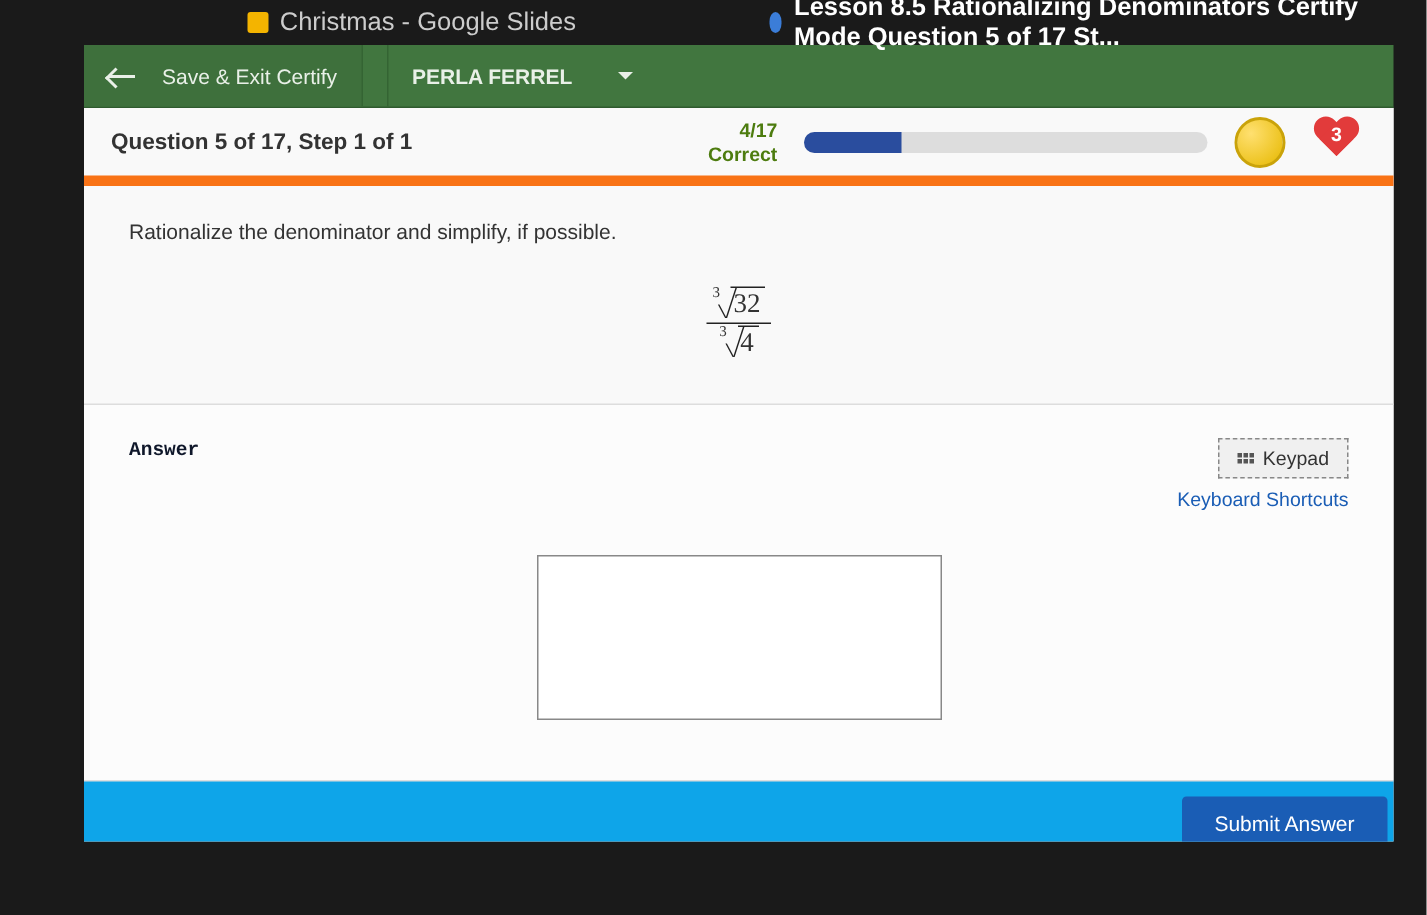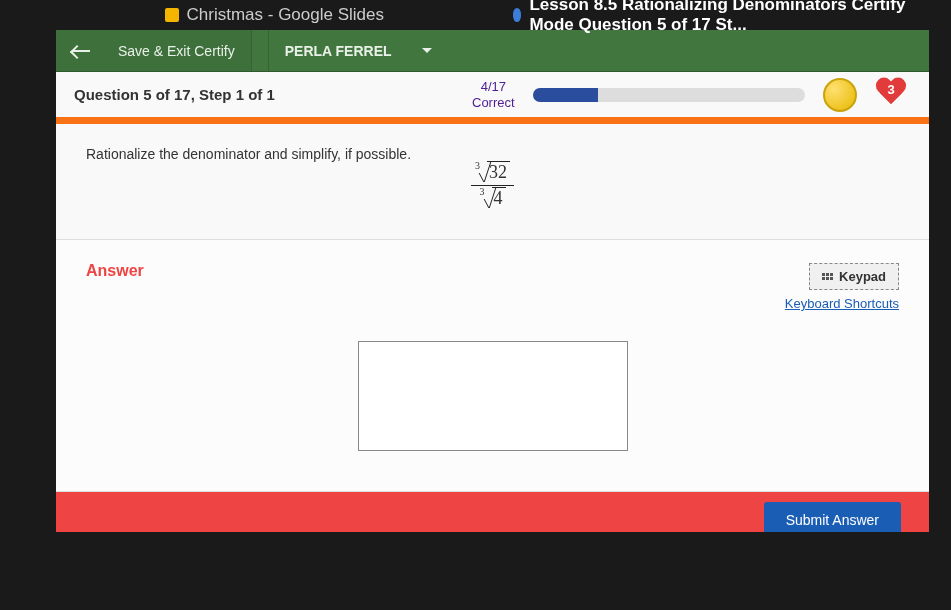--- a/index.html
+++ b/index.html
@@ -49,21 +49,21 @@
       background: #41763f;
       display: flex;
       align-items: center;
       color: #e9f0e8;
       font-size: 14px;
       border-bottom: 1px solid #2f5a2e;
     }
     .save-exit {
       display: flex;
       align-items: center;
-      gap: 28px;
+      gap: 18px;
       padding: 0 16px;
       height: 100%;
       border-right: 1px solid #346433;
       cursor: pointer;
       background: #3e703c;
       font-weight: 500;
     }
     .arrow-left {
       display: inline-block;
       width: 18px;
@@ -118,23 +118,23 @@
     }
     .q-label {
       font-size: 15px;
       font-weight: 700;
       color: #333;
       flex-shrink: 0;
       width: 380px;
     }
     .correct-block {
       font-size: 13px;
-      font-weight: 400;
-      color: #4c1d95;
-      text-align: center;
+      font-weight: 700;
+      color: #4d7c0f;
+      text-align: right;
       line-height: 1.2;
     }
     .progress {
       flex: 1;
       height: 14px;
       background: #ddd;
       border-radius: 7px;
       overflow: hidden;
       position: relative;
     }
@@ -185,21 +185,21 @@
       font-size: 13px;
       z-index: 2;
     }
     .question-body {
       padding: 22px 30px 30px;
       border-bottom: 1px solid #ddd;
       background: #f9f9f9;
       font-size: 14px;
       color: #333;
     }
-    .prompt { }
+    .prompt { margin-bottom: 30px; }
     .math {
       text-align: center;
       font-family: "Times New Roman", serif;
       font-size: 18px;
     }
     .frac {
       display: inline-block;
       text-align: center;
     }
     .frac .num { border-bottom: 1.5px solid #222; padding: 0 4px 2px; }
@@ -244,71 +244,70 @@
       padding: 22px 30px 40px;
       background: #fcfcfc;
     }
     .answer-header {
       display: flex;
       justify-content: space-between;
       align-items: flex-start;
     }
     .answer-label {
       font-weight: 700;
-      font-size: 16px;
-      color: #ef4444;
+      font-size: 13px;
+      color: #0f172a;
+      font-family: Liberation Mono, monospace;
     }
     .tools { text-align: right; }
     .keypad-btn {
       display: inline-flex;
       align-items: center;
       gap: 6px;
       border: 1px dashed #888;
       background: #f0f0f0;
       padding: 5px 12px;
       font-size: 13px;
       color: #333;
       cursor: pointer;
-      font-weight: bold;
     }
     .keypad-icon {
       display: inline-grid;
       grid-template-columns: repeat(3, 3px);
       grid-template-rows: repeat(2, 3px);
       gap: 1px;
     }
     .keypad-icon span { background: #555; }
     .shortcuts-link {
       display: block;
       margin-top: 6px;
       color: #1a5db5;
       font-size: 13px;
       cursor: pointer;
-      text-decoration: underline;
     }
     .input-area {
       margin-top: 30px;
       display: flex;
       justify-content: center;
     }
     .answer-box {
       width: 270px;
       height: 110px;
       border: 1px solid #888;
       background: #fff;
       padding: 6px;
       font-family: "Times New Roman", serif;
       font-size: 18px;
     }
     .footer {
       display: flex;
       justify-content: flex-end;
-      padding: 10px 28px 0;
+      padding: 10px 4px 0;
       border-top: 1px solid #ddd;
-      background: #ef4444;
+      background: #0ea5e9;
     }
     .submit-btn {
       background: #1a5db5;
       color: #fff;
       border: none;
       padding: 10px 22px 4px;
       font-size: 14px;
       cursor: pointer;
       border-radius: 3px 3px 0 0;
     }

